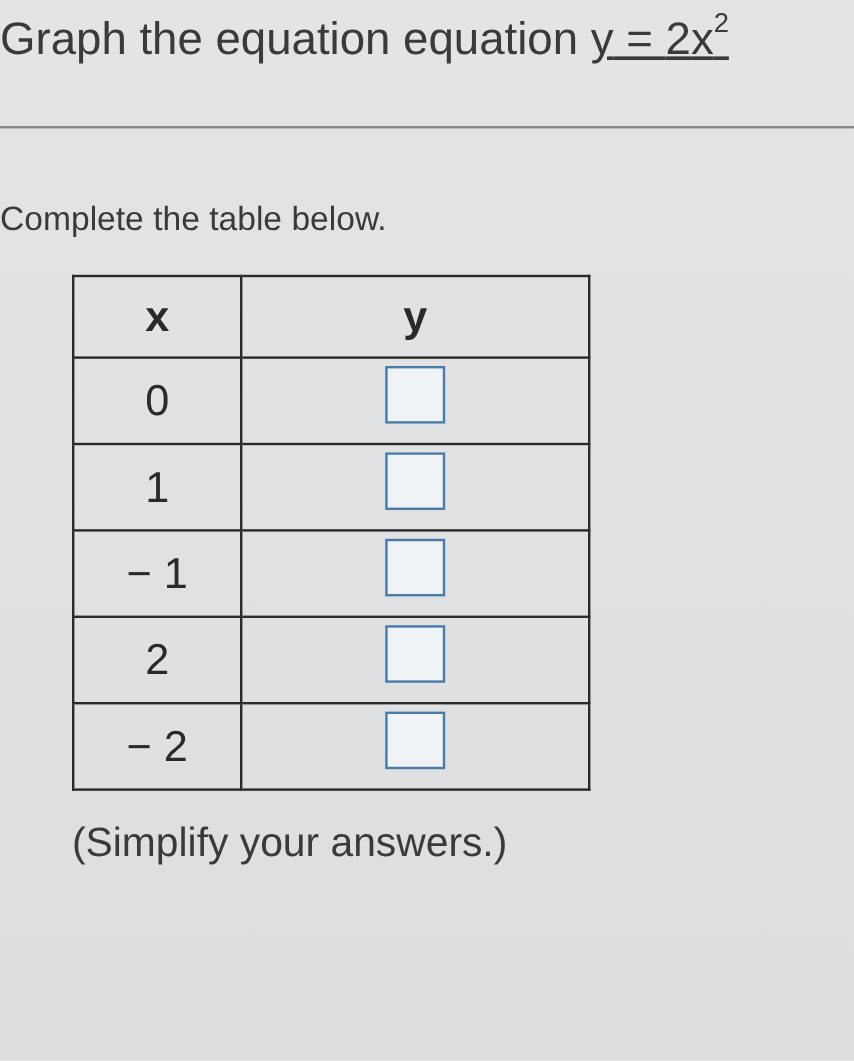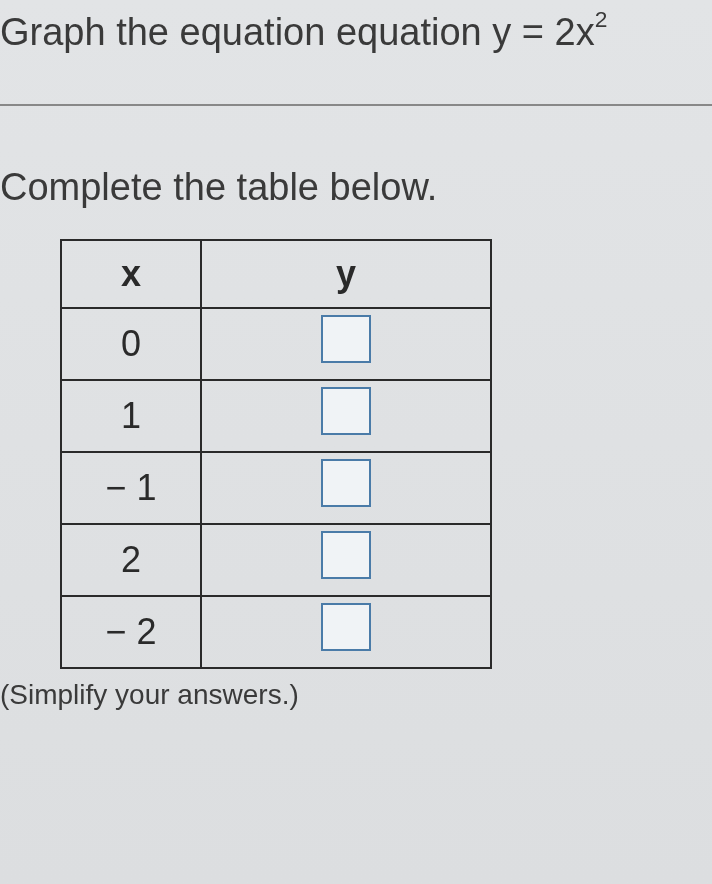--- a/index.html
+++ b/index.html
@@ -18,38 +18,39 @@
       overflow: hidden;
     }
     .title-section {
       padding: 0 0 50px 0;
       font-size: 38px;
       color: #3a3a3a;
       font-weight: normal;
     }
     .equation {
       display: inline-block;
+      text-decoration: underline;
     }
     .equation .base {
       font-style: normal;
     }
     .equation sup {
       font-size: 0.6em;
       vertical-align: super;
       position: relative;
       top: -4px;
     }
     .divider {
       border: none;
       border-top: 2px solid #888;
       margin: 0 0 60px 0;
       width: 100%;
     }
     .instruction {
-      font-size: 38px;
+      font-size: 28px;
       color: #3a3a3a;
       margin-bottom: 30px;
     }
     .table-wrapper {
       padding-left: 60px;
     }
     table {
       border-collapse: collapse;
       background: transparent;
     }
@@ -75,23 +76,24 @@
       height: 72px;
     }
     .input-box {
       display: inline-block;
       width: 50px;
       height: 48px;
       border: 2px solid #4a7ba8;
       background: #f0f3f6;
     }
     .simplify-note {
-      font-size: 28px;
+      font-size: 34px;
       color: #3a3a3a;
-      margin-top: 10px;
+      margin-top: 24px;
+      padding-left: 60px;
     }
   </style>
 </head>
 <body>
 
 <div class="title-section">
   <span>Graph the equation equation </span><span class="equation"><span>y</span><span> = </span><span>2</span><span class="base">x</span><sup>2</sup></span>
 </div>
 
 <hr class="divider">

